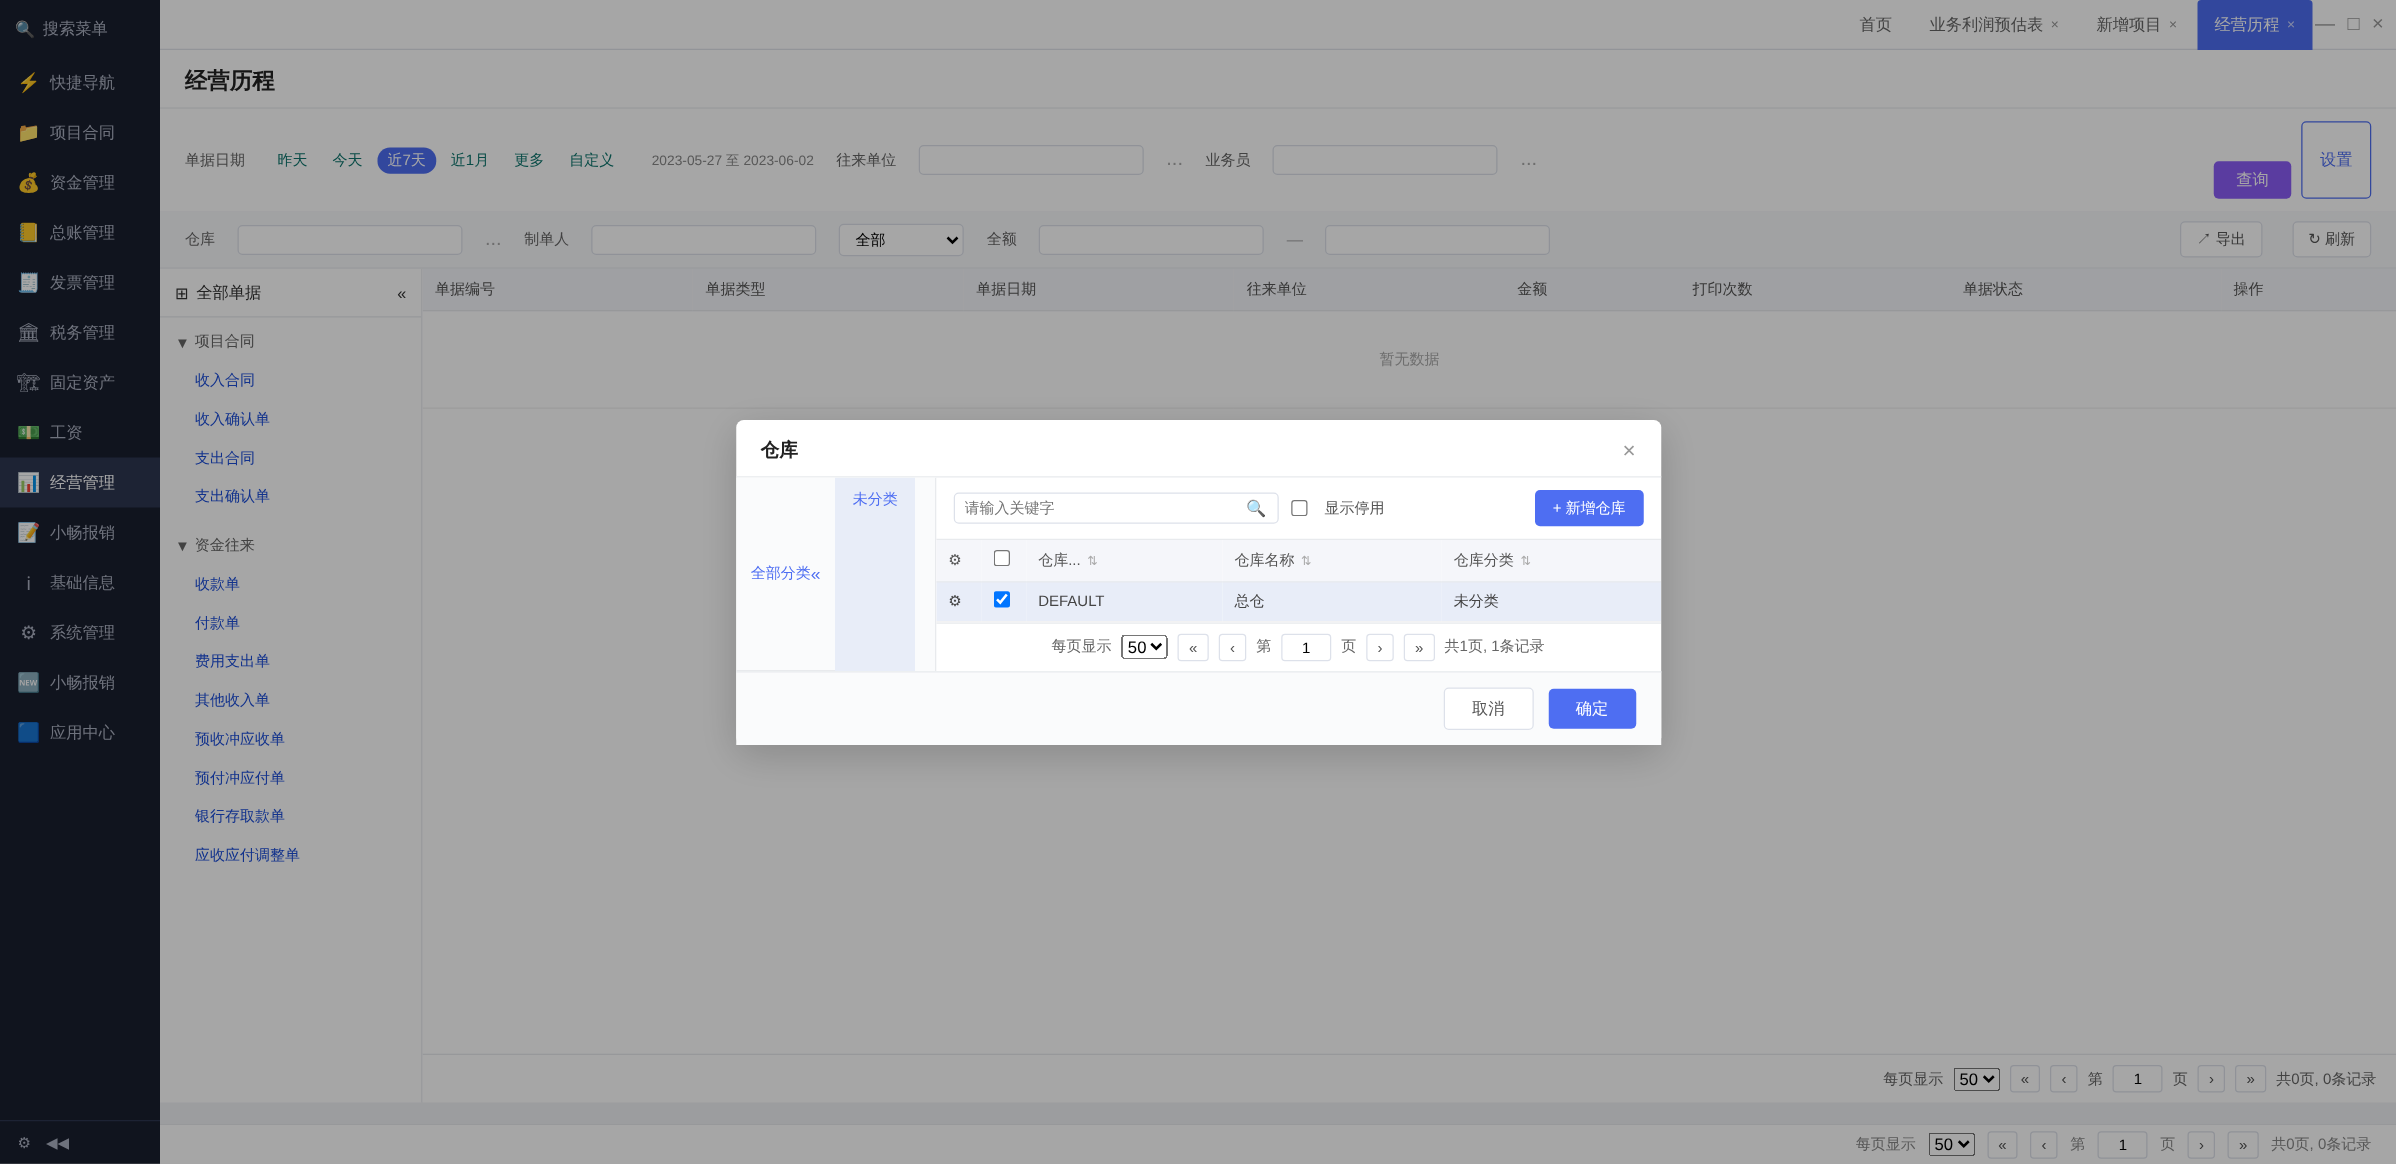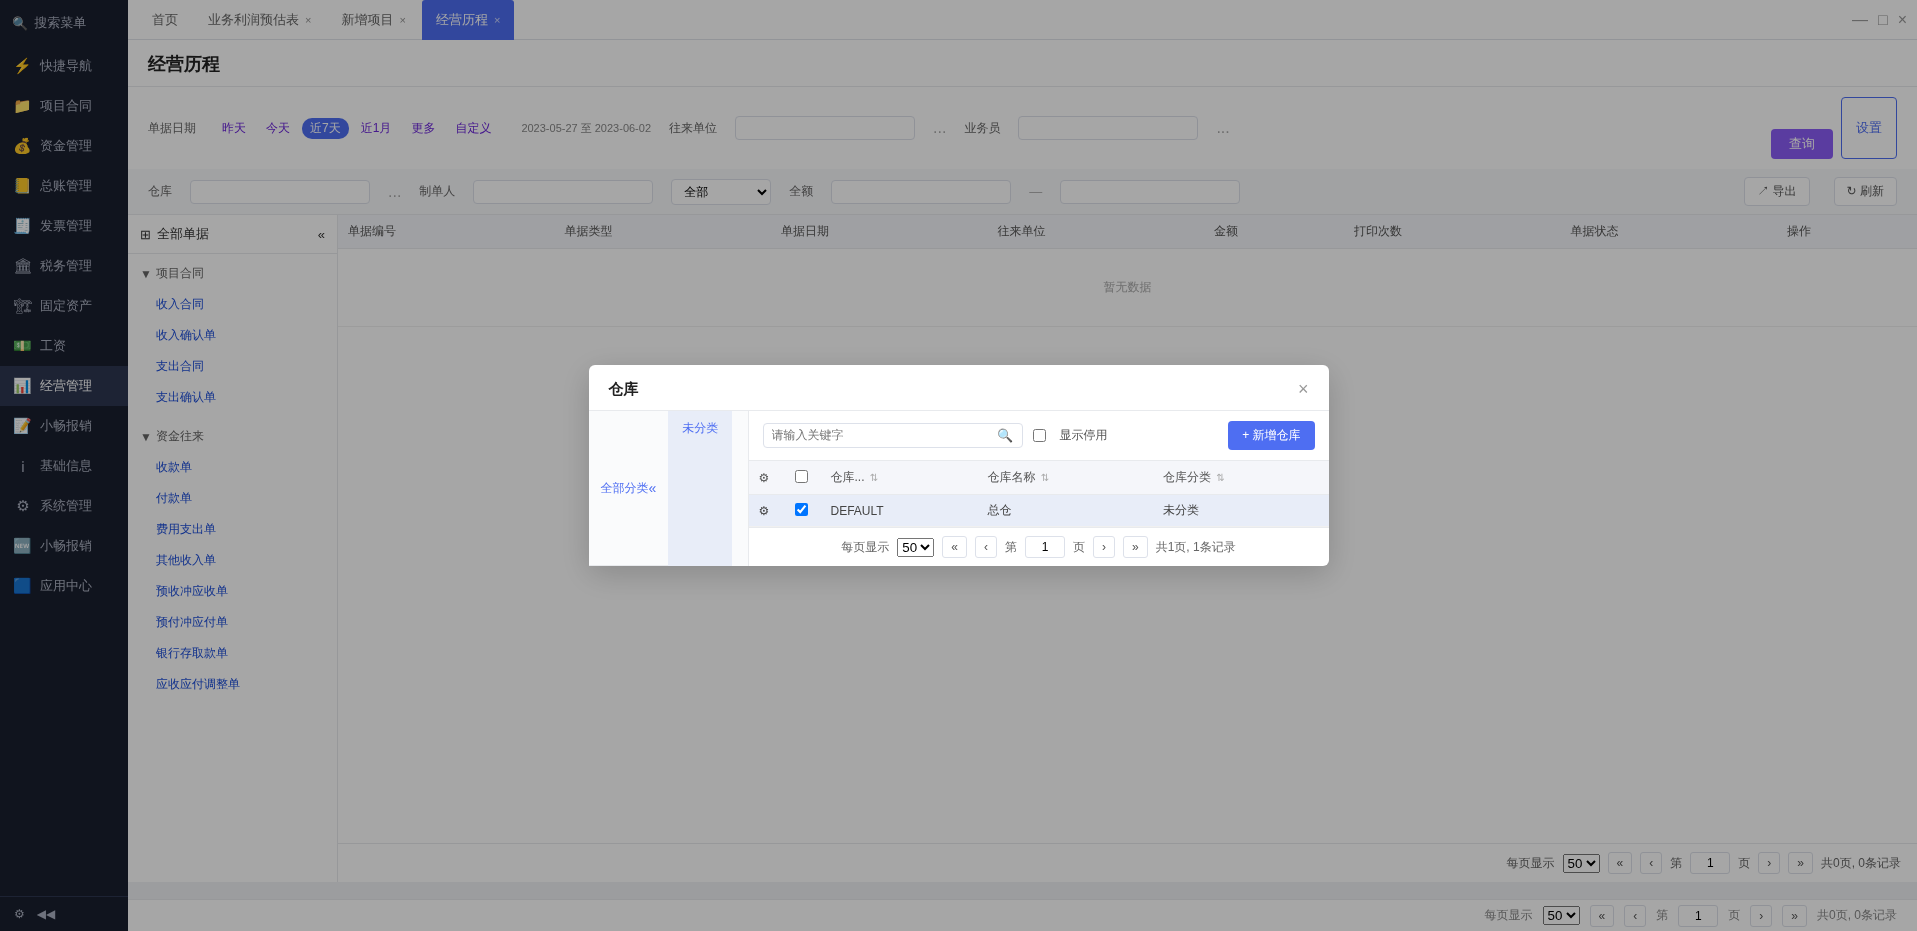--- a/index.html
+++ b/index.html
@@ -50,21 +50,21 @@
 
     
     .filter-row {
       display: flex; align-items: center; gap: 18px; padding: 10px 20px;
       background: #fff; flex-wrap: wrap;
     }
     .filter-label { color: #666; font-size: 12px; white-space: nowrap; }
     .date-btns { display: flex; gap: 4px; align-items: center; }
     .date-btn {
       padding: 2px 8px; font-size: 12px; border-radius: 3px; cursor: pointer;
-      color: #6d28d9; border: none; background: none;
+      color: #0f766e; border: none; background: none;
     }
     .date-btn.active { background: #4e6ef2; color: #fff; border-radius: 10px; }
     .date-range { color: #888; font-size: 11px; margin-left: 4px; }
     .filter-input {
       border: 1px solid #dde1ea; border-radius: 4px; padding: 4px 8px;
       font-size: 12px; color: #333; min-width: 180px; background: #fff;
     }
     .filter-dots { color: #aaa; font-size: 16px; cursor: pointer; }
     .filter-select {
       border: 1px solid #dde1ea; border-radius: 4px; padding: 4px 8px;
@@ -187,21 +187,21 @@
       display: flex; align-items: center; gap: 10px; padding: 10px 14px;
       border-bottom: 1px solid #e8eaed;
     }
     .search-box {
       display: flex; align-items: center; border: 1px solid #dde1ea;
       border-radius: 4px; padding: 4px 8px; gap: 6px; flex: 1; max-width: 260px;
       background: #fff;
     }
     .search-input {
       border: none; outline: none; font-size: 12px; color: #333; width: 100%;
-      font-family: Liberation Serif, serif;
+      font-family: Liberation Sans, sans-serif;
     }
     .checkbox-label { display: flex; align-items: center; gap: 14px; font-size: 12px; color: #555; cursor: pointer; }
     .btn-add-warehouse {
       margin-left: auto; background: #4e6ef2; color: #fff; border: none;
       border-radius: 4px; padding: 6px 14px; font-size: 12px; cursor: pointer;
       font-family: inherit; white-space: nowrap;
     }
 
     .modal-table { width: 100%; border-collapse: collapse; font-size: 12px; }
     .modal-table th {
@@ -314,21 +314,21 @@
     </div>
   <div class="sidebar-bottom">
     <span>⚙</span>
     <span>◀◀</span>
   </div>
 </div>
 
 <div class="main-area">
 
   <div class="tab-bar">
-    <div id="tabs-container" style="display: flex; align-items: center; gap: 2px; flex: 1 1 0%;">
+    <div id="tabs-container" style="display: flex; align-items: center; gap: 2px; flex: 1 1 0%; justify-content: flex-end;">
         <div class="tab">
           <span>首页</span>
         </div>
         <div class="tab">
           <span>业务利润预估表</span>
           <span class="close">×</span>
         </div>
         <div class="tab">
           <span>新增项目</span>
           <span class="close">×</span>
@@ -554,20 +554,24 @@
           <span>第</span>
           <input class="page-input" value="1" style="">
           <span>页</span>
           <button class="page-btn">›</button>
           <button class="page-btn">»</button>
           <span>共1页, 1条记录</span>
         </div>
       </div>
     </div>
 
+    <div class="modal-footer">
+      <button class="btn-cancel">取消</button>
+      <button class="btn-confirm">确定</button>
+    </div>
   </div>
 </div>
 
 <div class="statusbar">
   <div class="statusbar-right">
     <span>每页显示</span>
     <select><option>50</option></select>
     <button class="page-btn">«</button>
     <button class="page-btn">‹</button>
     <span>第</span>

